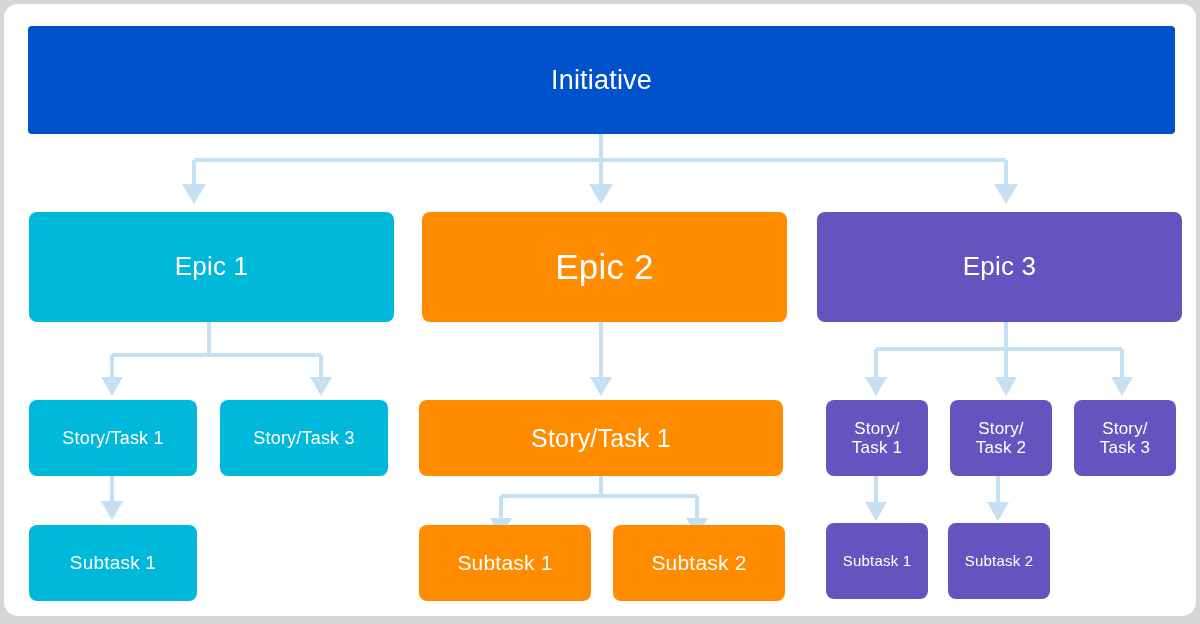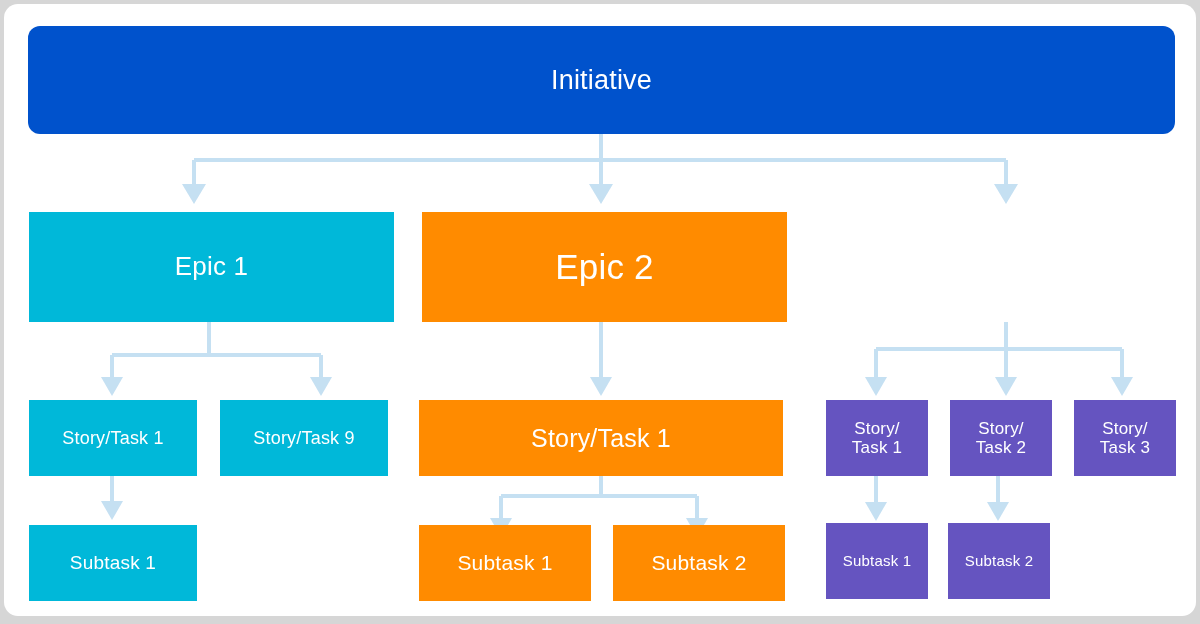--- a/index.html
+++ b/index.html
@@ -35,28 +35,28 @@
     height: 612px;
   }
   .node {
     position: absolute;
     box-sizing: border-box;
     display: flex;
     align-items: center;
     justify-content: center;
     text-align: center;
     color: #ffffff;
-    border-radius: 0;
+    border-radius: 8px;
     line-height: 1.12;
     letter-spacing: 0.2px;
     -webkit-font-smoothing: antialiased;
     z-index: 2;
     padding: 2px 6px;
   }
-  .node.initiative { border-radius: 12px; }
+  .node.initiative { border-radius: 4px; }
   .connectors {
     position: absolute;
     left: 0;
     top: 0;
     width: 1192px;
     height: 612px;
     z-index: 1;
     pointer-events: none;
   }
 </style>
@@ -126,24 +126,25 @@
           <path d="M983,498 L1005,498 L994,517 Z"></path>
         </g>
       </svg>
 
       <div class="node initiative" style="left:24px; top:22px; width:1147px; height:108px; background:#0052cc; font-size:27px;">Initiative</div>
 
       <div class="node" style="left:25px; top:208px; width:365px; height:110px; background:#00b8d9; font-size:26px;">Epic 1</div>
 
       <div class="node" style="left:418px; top:208px; width:365px; height:110px; background:#ff8b00; font-size:35px;">Epic 2</div>
 
+      <div class="node" style="left:813px; top:208px; width:365px; height:110px; background:#6554c0; font-size:26px;">Epic 3</div>
 
       <div class="node" style="left:25px; top:396px; width:168px; height:76px; background:#00b8d9; font-size:18px;">Story/Task 1</div>
 
-      <div class="node" style="left:216px; top:396px; width:168px; height:76px; background:#00b8d9; font-size:18px;">Story/Task 9</div>
+      <div class="node" style="left:216px; top:396px; width:168px; height:76px; background:#00b8d9; font-size:18px;">Story/Task 3</div>
 
       <div class="node" style="left:25px; top:521px; width:168px; height:76px; background:#00b8d9; font-size:19px;">Subtask 1</div>
 
       <div class="node" style="left:415px; top:396px; width:364px; height:76px; background:#ff8b00; font-size:25px;">Story/Task 1</div>
 
       <div class="node" style="left:415px; top:521px; width:172px; height:76px; background:#ff8b00; font-size:21px;">Subtask 1</div>
 
       <div class="node" style="left:609px; top:521px; width:172px; height:76px; background:#ff8b00; font-size:21px;">Subtask 2</div>
 
       <div class="node" style="left:822px; top:396px; width:102px; height:76px; background:#6554c0; font-size:17px; white-space:pre-line;">Story/

